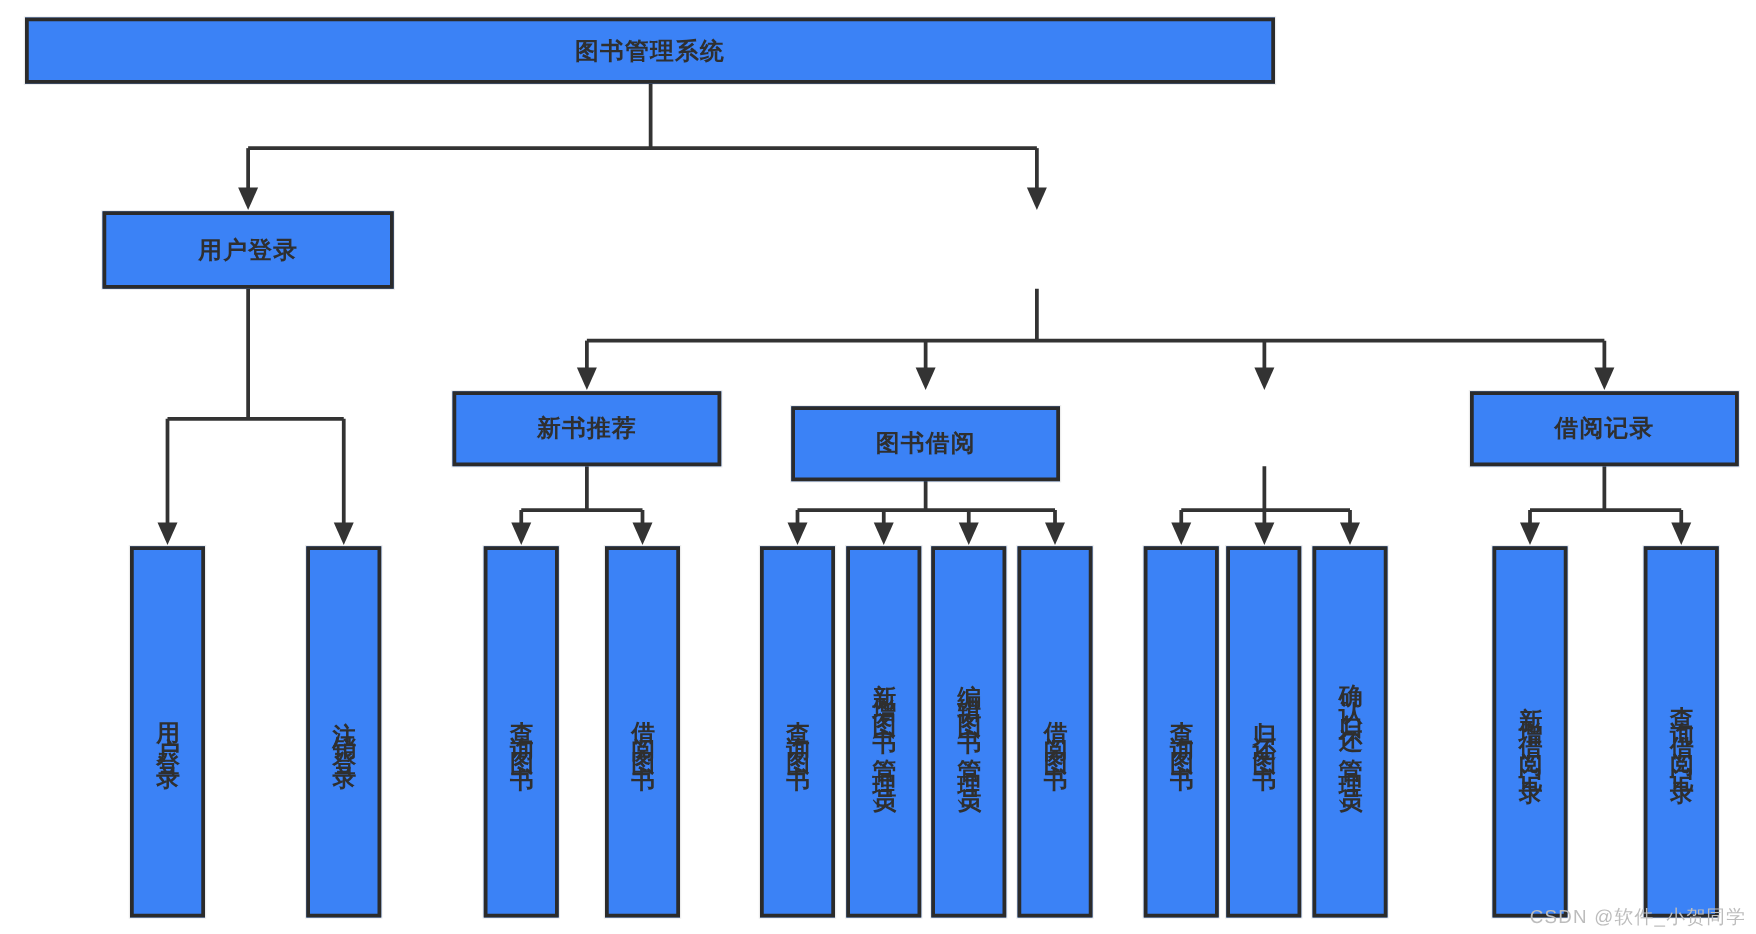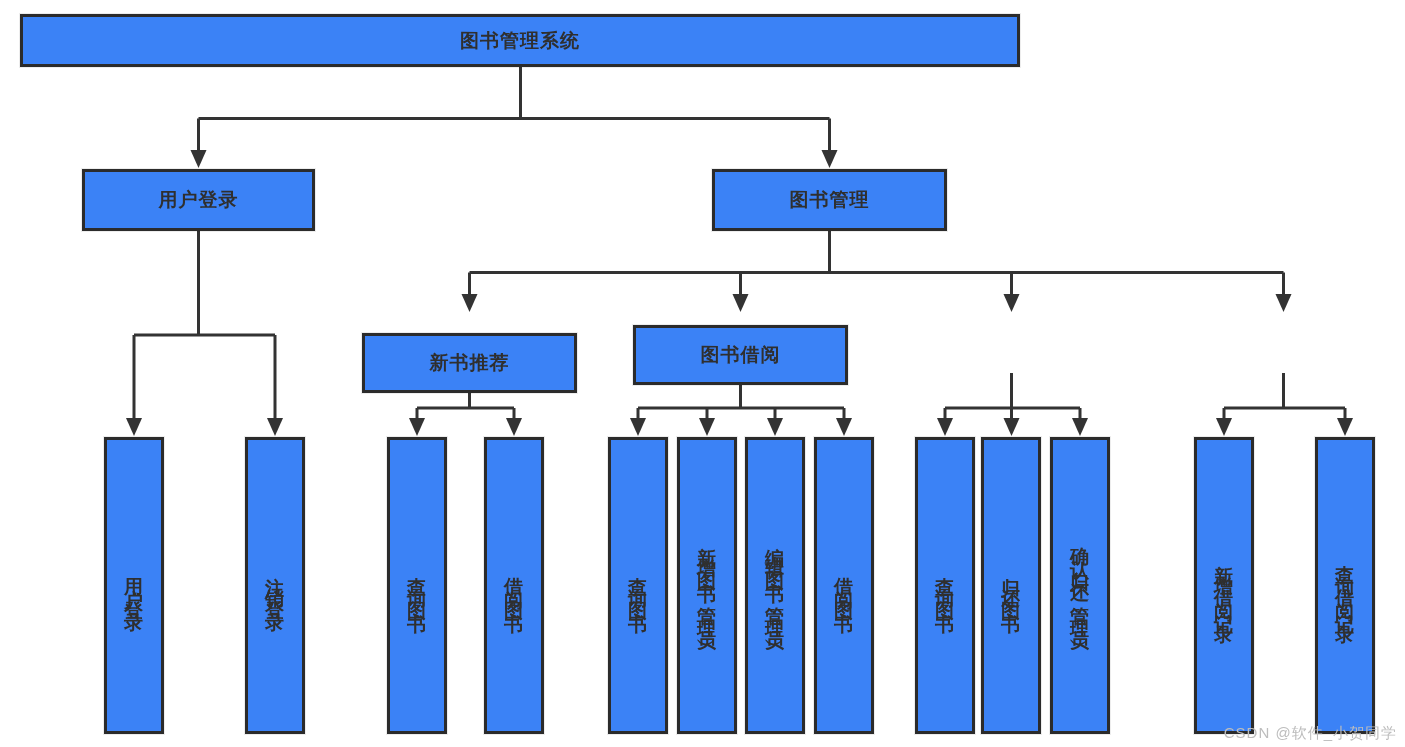--- a/index.html
+++ b/index.html
@@ -100,29 +100,29 @@
     <polygon class="ahead" points="1337,418 1353,418 1345,436"></polygon>
   </svg>
 
   <div class="box" style="left:20px;top:14px;width:1000px;height:53px;">
     <span>图书管理系统</span>
   </div>
 
   <div class="box" style="left:82px;top:169px;width:233px;height:62px;">
     <span>用户登录</span>
   </div>
-  <div class="box" style="left:712px;top:169px;width:235px;height:62px;">
-    <span>图书管理</span>
-  </div>
 
-  <div class="box" style="left:362px;top:313px;width:215px;height:60px;margin-top:20px;">
+  <div class="box" style="left:362px;top:313px;width:215px;height:60px;">
     <span>新书推荐</span>
   </div>
   <div class="box" style="left:633px;top:325px;width:215px;height:60px;">
     <span>图书借阅</span>
+  </div>
+  <div class="box" style="left:1176px;top:313px;width:215px;height:60px;">
+    <span>借阅记录</span>
   </div>
 
   <div class="box vbox" style="left:104px;top:437px;width:60px;height:297px;">
     <span>用户登录</span>
   </div>
   <div class="box vbox" style="left:245px;top:437px;width:60px;height:297px;">
     <span>注销登录</span>
   </div>
 
   <div class="box vbox" style="left:387px;top:437px;width:60px;height:297px;">

